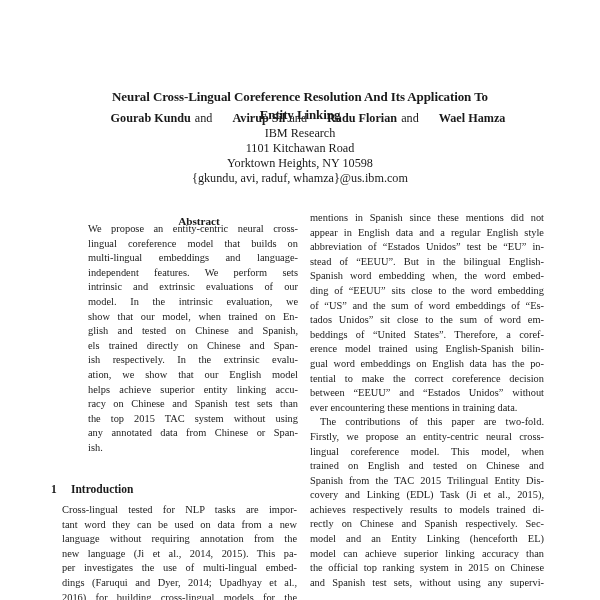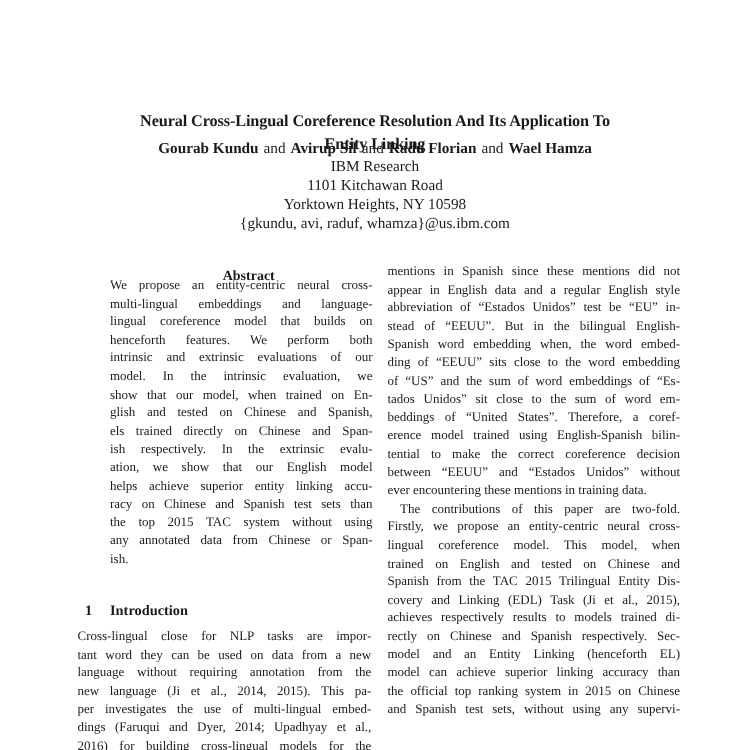--- a/index.html
+++ b/index.html
@@ -29,21 +29,21 @@
     }
     .authors {
       position: absolute;
       left: 60px;
       top: 111px;
       width: 480px;
       text-align: center;
       font-size: 12.2px;
       line-height: 15px;
     }
-    .authors b { font-weight: bold; }
+    .authors b { font-weight: bold; margin-left: 16px; }
     .authors .and { margin: 0 4px; }
     .affil-line {
       display: block;
       text-align: center;
       font-size: 12.2px;
       line-height: 15px;
     }
     .line {
       display: block;
       white-space: nowrap;
@@ -61,21 +61,21 @@
       left: 88px;
       top: 214px;
       width: 222px;
       text-align: center;
       font-weight: bold;
       font-size: 11.2px;
       line-height: 14px;
     }
     .section-heading {
       position: absolute;
-      left: 68px;
+      left: 51px;
       top: 482px;
       font-weight: bold;
       font-size: 11.5px;
       line-height: 14px;
     }
     .section-heading .num { display: inline-block; width: 20px; }
     .abstract-body {
       position: absolute;
       left: 88px;
       top: 222px;
@@ -113,62 +113,63 @@
   </span>
   <span class="affil-line">IBM Research</span>
   <span class="affil-line">1101 Kitchawan Road</span>
   <span class="affil-line">Yorktown Heights, NY 10598</span>
   <span class="affil-line">{gkundu, avi, raduf, whamza}@us.ibm.com</span>
 </div>
 
 <div class="abstract-heading">Abstract</div>
 <div class="abstract-body">
   <span class="line">We propose an entity-centric neural cross-</span>
+  <span class="line">lingual coreference model that builds on</span>
   <span class="line">multi-lingual embeddings and language-</span>
-  <span class="line">lingual coreference model that builds on</span>
-  <span class="line">henceforth features.  We perform both</span>
+  <span class="line">independent features.  We perform sets</span>
   <span class="line">intrinsic and extrinsic evaluations of our</span>
   <span class="line">model.  In the intrinsic evaluation, we</span>
   <span class="line">show that our model, when trained on En-</span>
   <span class="line">glish and tested on Chinese and Spanish,</span>
   <span class="line">els trained directly on Chinese and Span-</span>
   <span class="line">ish respectively.  In the extrinsic evalu-</span>
   <span class="line">ation, we show that our English model</span>
   <span class="line">helps achieve superior entity linking accu-</span>
   <span class="line">racy on Chinese and Spanish test sets than</span>
   <span class="line">the top 2015 TAC system without using</span>
   <span class="line">any annotated data from Chinese or Span-</span>
   <span class="line last">ish.</span>
 </div>
 
 <div class="section-heading">
   <span class="num">1</span><span>Introduction</span>
 </div>
 
 <div class="intro-body">
-  <span class="line">Cross-lingual close for NLP tasks are impor-</span>
+  <span class="line">Cross-lingual tested for NLP tasks are impor-</span>
   <span class="line">tant word they can be used on data from a new</span>
   <span class="line">language without requiring annotation from the</span>
   <span class="line">new language (Ji et al., 2014, 2015).  This pa-</span>
   <span class="line">per investigates the use of multi-lingual embed-</span>
   <span class="line">dings (Faruqui and Dyer, 2014; Upadhyay et al.,</span>
   <span class="line">2016) for building cross-lingual models for the</span>
 </div>
 
 <div class="right-body">
   <span class="line">mentions in Spanish since these mentions did not</span>
   <span class="line">appear in English data and a regular English style</span>
   <span class="line">abbreviation of “Estados Unidos” test be “EU” in-</span>
   <span class="line">stead of “EEUU”.  But in the bilingual English-</span>
   <span class="line">Spanish word embedding when, the word embed-</span>
   <span class="line">ding of “EEUU” sits close to the word embedding</span>
   <span class="line">of “US” and the sum of word embeddings of “Es-</span>
   <span class="line">tados Unidos” sit close to the sum of word em-</span>
   <span class="line">beddings of “United States”.  Therefore, a coref-</span>
   <span class="line">erence model trained using English-Spanish bilin-</span>
+  <span class="line">gual word embeddings on English data has the po-</span>
   <span class="line">tential to make the correct coreference decision</span>
   <span class="line">between “EEUU” and “Estados Unidos” without</span>
   <span class="line last">ever encountering these mentions in training data.</span>
   <span class="line indent">The contributions of this paper are two-fold.</span>
   <span class="line">Firstly, we propose an entity-centric neural cross-</span>
   <span class="line">lingual coreference model.  This model, when</span>
   <span class="line">trained on English and tested on Chinese and</span>
   <span class="line">Spanish from the TAC 2015 Trilingual Entity Dis-</span>
   <span class="line">covery and Linking (EDL) Task  (Ji et al., 2015),</span>
   <span class="line">achieves respectively results to models trained di-</span>

